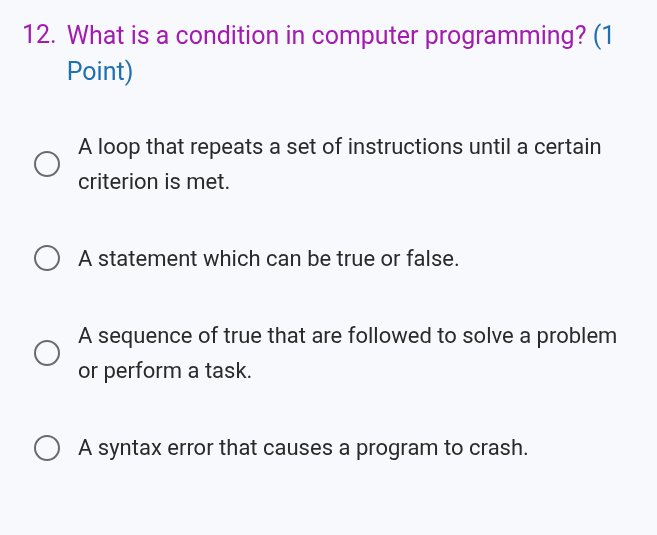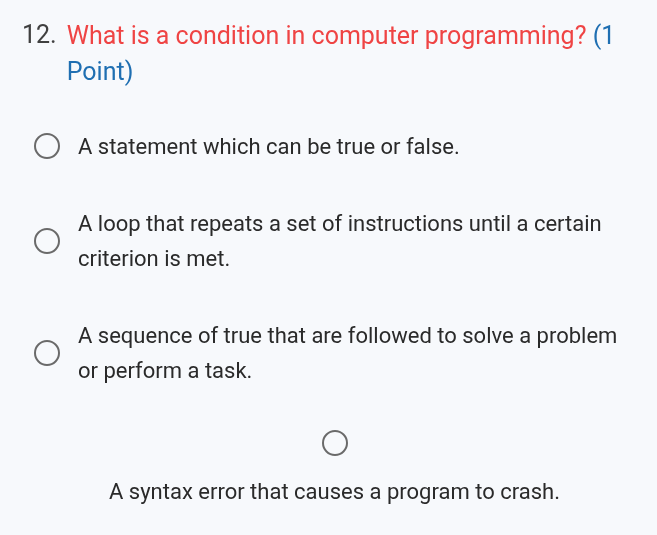--- a/index.html
+++ b/index.html
@@ -14,40 +14,40 @@
   }
   .question-block {
     display: flex;
     align-items: flex-start;
     gap: 10px;
     margin-bottom: 38px;
   }
   .q-number {
     font-size: 25px;
     line-height: 1.35;
-    color: #404040;
+    color: #a21caf;
     flex-shrink: 0;
   }
   .q-text {
     font-size: 25px;
     line-height: 1.45;
   }
-  .q-prompt { color: #ef4444; }
+  .q-prompt { color: #a21caf; }
   .q-points { color: #1f6fb2; }
   .options {
     padding-left: 12px;
   }
   .option {
     display: flex;
     align-items: center;
     gap: 18px;
     margin-bottom: 42px;
     cursor: pointer;
   }
-  .option:last-child { margin-bottom: 0; flex-direction: column; }
+  .option:last-child { margin-bottom: 0; }
   .radio {
     width: 26px;
     height: 26px;
     border: 2px solid #6a6a6a;
     border-radius: 50%;
     flex-shrink: 0;
     background: transparent;
   }
   .opt-text {
     font-size: 22px;
@@ -64,26 +64,26 @@
   <div class="q-text">
     <span class="q-prompt">What is a condition in computer programming?</span>
     <span class="q-points">(1 Point)</span>
   </div>
 </div>
 
 <div class="options">
 
   <label class="option">
     <span class="radio"></span>
-    <span class="opt-text">A statement which can be true or false.</span>
+    <span class="opt-text">A loop that repeats a set of instructions until a certain criterion is met.</span>
   </label>
 
   <label class="option">
     <span class="radio"></span>
-    <span class="opt-text">A loop that repeats a set of instructions until a certain criterion is met.</span>
+    <span class="opt-text">A statement which can be true or false.</span>
   </label>
 
   <label class="option">
     <span class="radio"></span>
     <span class="opt-text">A sequence of true that are followed to solve a problem or perform a task.</span>
   </label>
 
   <label class="option">
     <span class="radio"></span>
     <span class="opt-text">A syntax error that causes a program to crash.</span>

